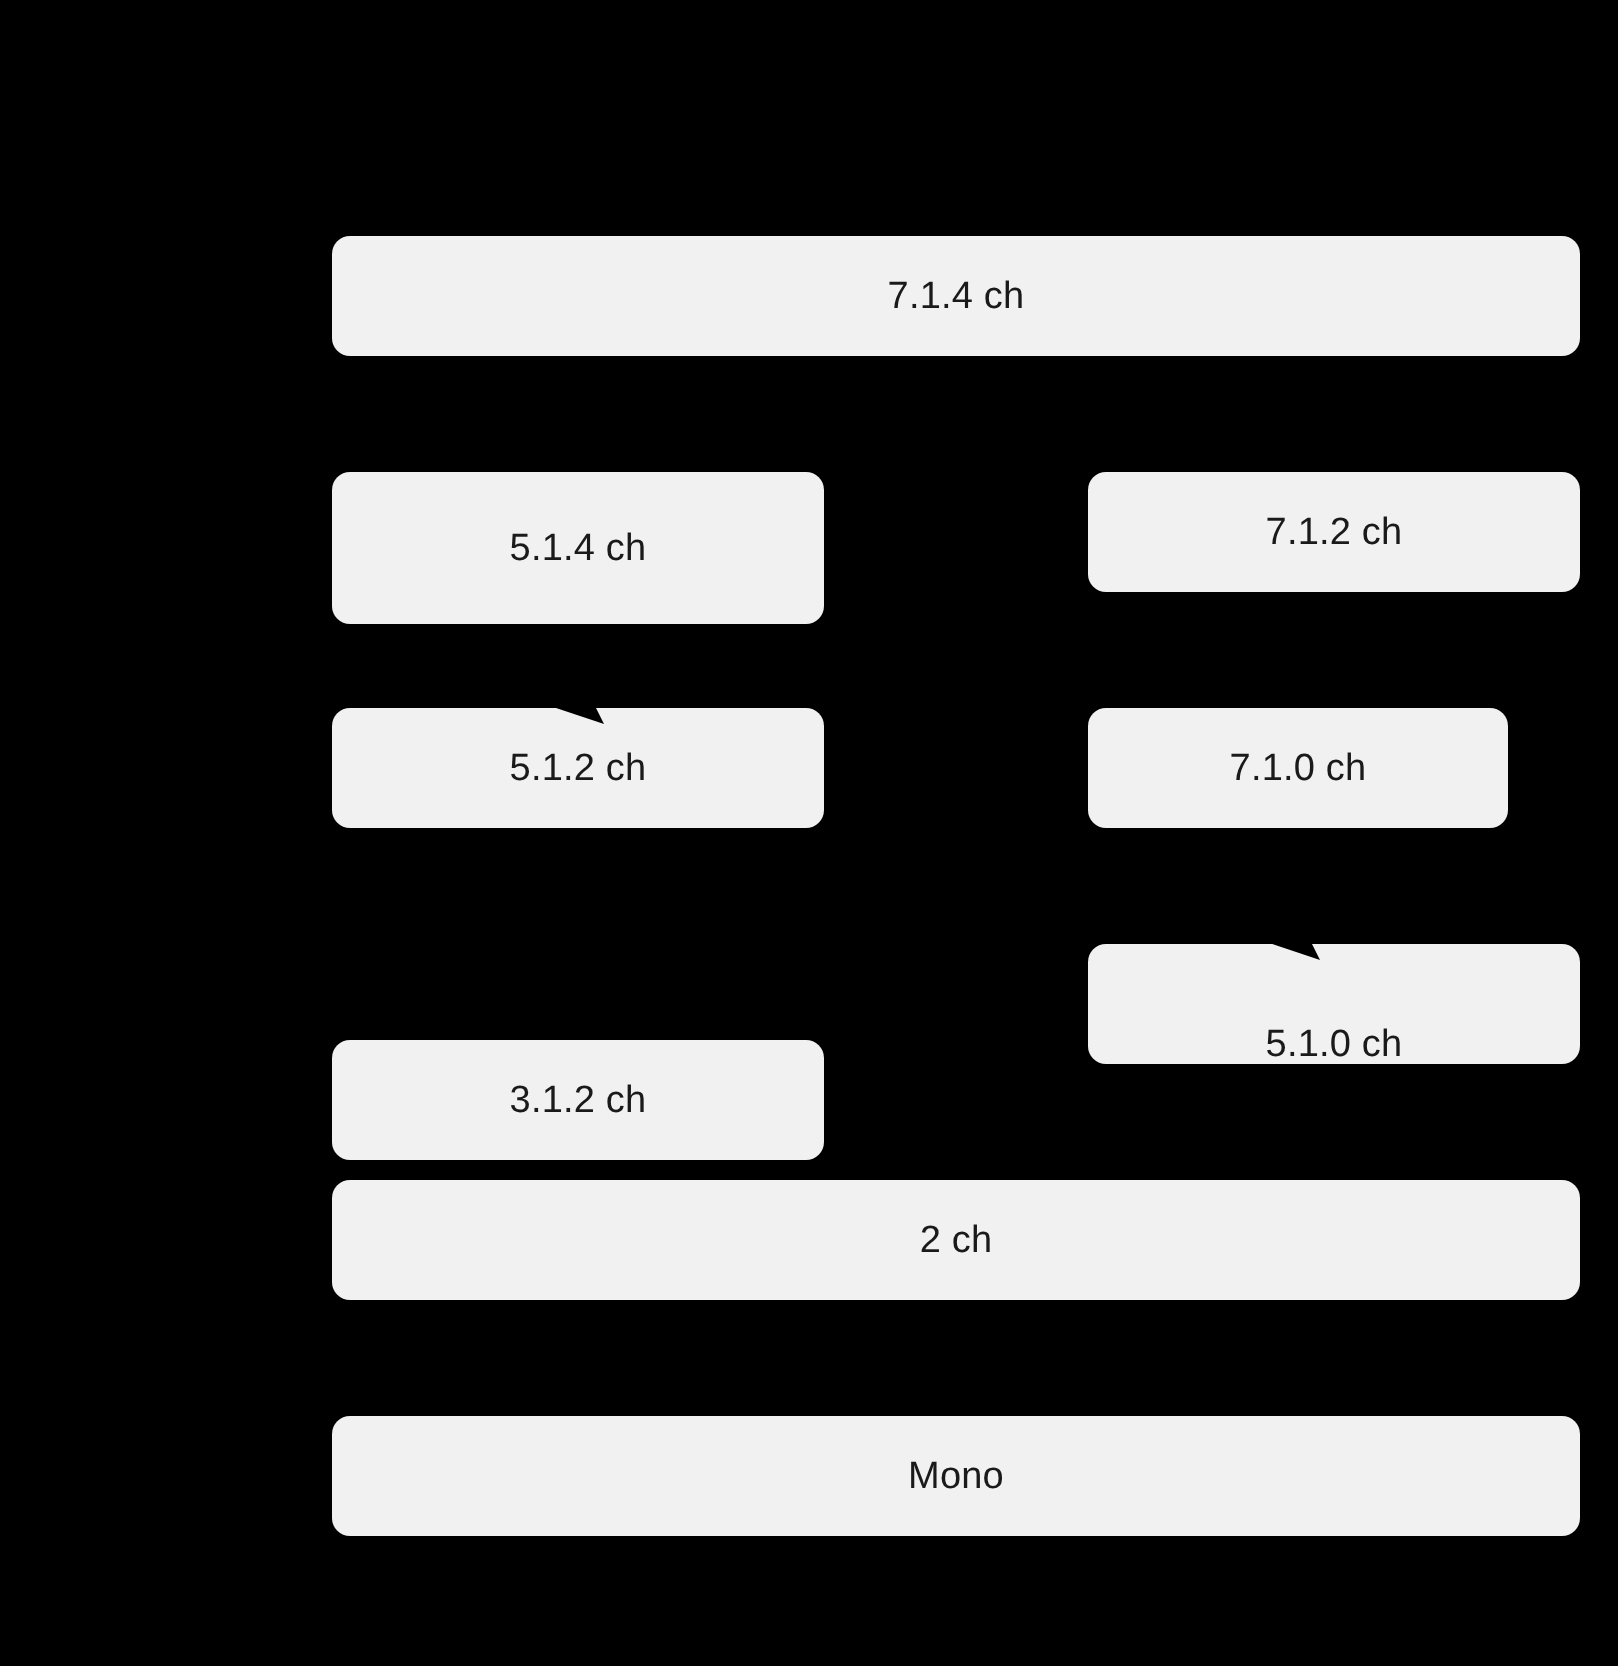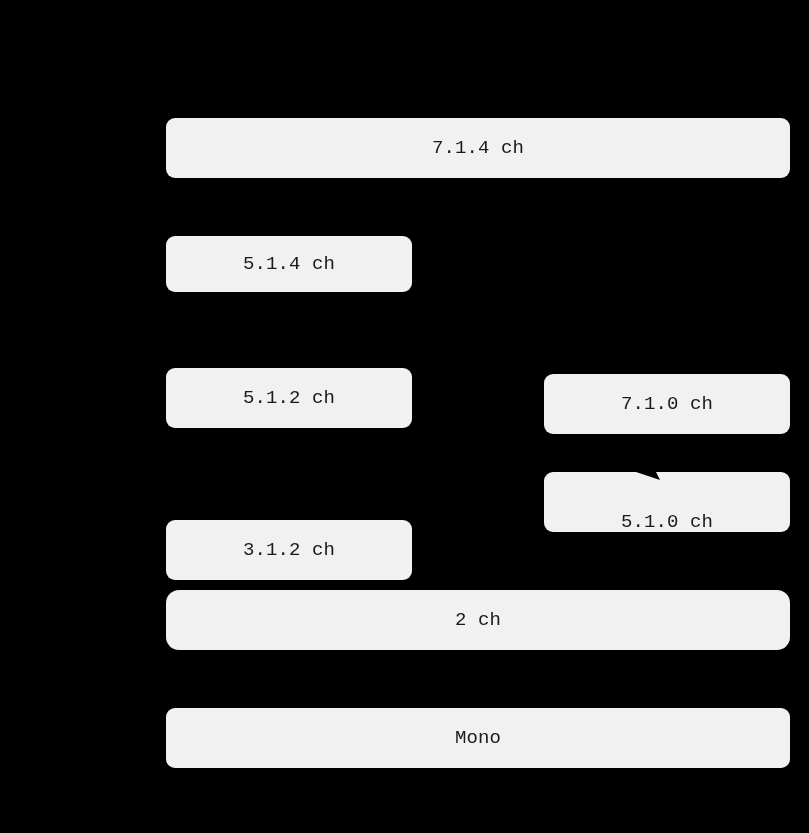--- a/index.html
+++ b/index.html
@@ -41,60 +41,63 @@
     position: absolute;
     box-sizing: border-box;
     background: #F1F1F1;
     border-radius: 9px;
     display: flex;
     align-items: center;
     justify-content: center;
     z-index: 2;
   }
   .node-label {
-    font-family: Liberation Mono, monospace;
+    font-family: Liberation Sans, sans-serif;
     font-size: 19px;
     line-height: 1;
     color: #1a1a1a;
     letter-spacing: 0.1px;
     white-space: nowrap;
     user-select: none;
   }
 </style>
 </head>
 <body>
 
 <div id="diagram-canvas">
 
   <div class="node" style="left:166px; top:118px; width:624px; height:60px;">
     <span class="node-label">7.1.4 ch</span>
   </div>
 
-  <div class="node" style="left:166px; top:236px; width:246px; height:56px;">
+  <div class="node" style="left:166px; top:236px; width:246px; height:76px;">
     <span class="node-label">5.1.4 ch</span>
   </div>
 
+  <div class="node" style="left:544px; top:236px; width:246px; height:60px;">
+    <span class="node-label">7.1.2 ch</span>
+  </div>
 
-  <div class="node" style="left:166px; top:354px; width:246px; height:60px;margin-top:14px;">
+  <div class="node" style="left:166px; top:354px; width:246px; height:60px;">
     <span class="node-label">5.1.2 ch</span>
   </div>
 
-  <div class="node" style="left:544px; top:354px; width:246px; height:60px;margin-top:20px;">
+  <div class="node" style="left:544px; top:354px; width:210px; height:60px;">
     <span class="node-label">7.1.0 ch</span>
   </div>
 
   <div class="node" style="left:166px; top:472px; width:246px; height:60px;margin-top:48px;">
     <span class="node-label">3.1.2 ch</span>
   </div>
 
   <div class="node" style="left:544px; top:472px; width:246px; height:60px;align-items:flex-end;">
     <span class="node-label">5.1.0 ch</span>
   </div>
 
-  <div class="node" style="left:166px; top:590px; width:624px; height:60px;border-radius:13px;">
+  <div class="node" style="left:166px; top:590px; width:624px; height:60px;">
     <span class="node-label">2 ch</span>
   </div>
 
   <div class="node" style="left:166px; top:708px; width:624px; height:60px;text-align:center;">
     <span class="node-label">Mono</span>
   </div>
 
   <svg id="connector-layer" viewBox="0 0 809 833" width="809" height="833">
     <polygon points="272,352 302,362 294,346" fill="#000000"></polygon>
     <polygon points="630,470 660,480 652,464" fill="#000000"></polygon>

